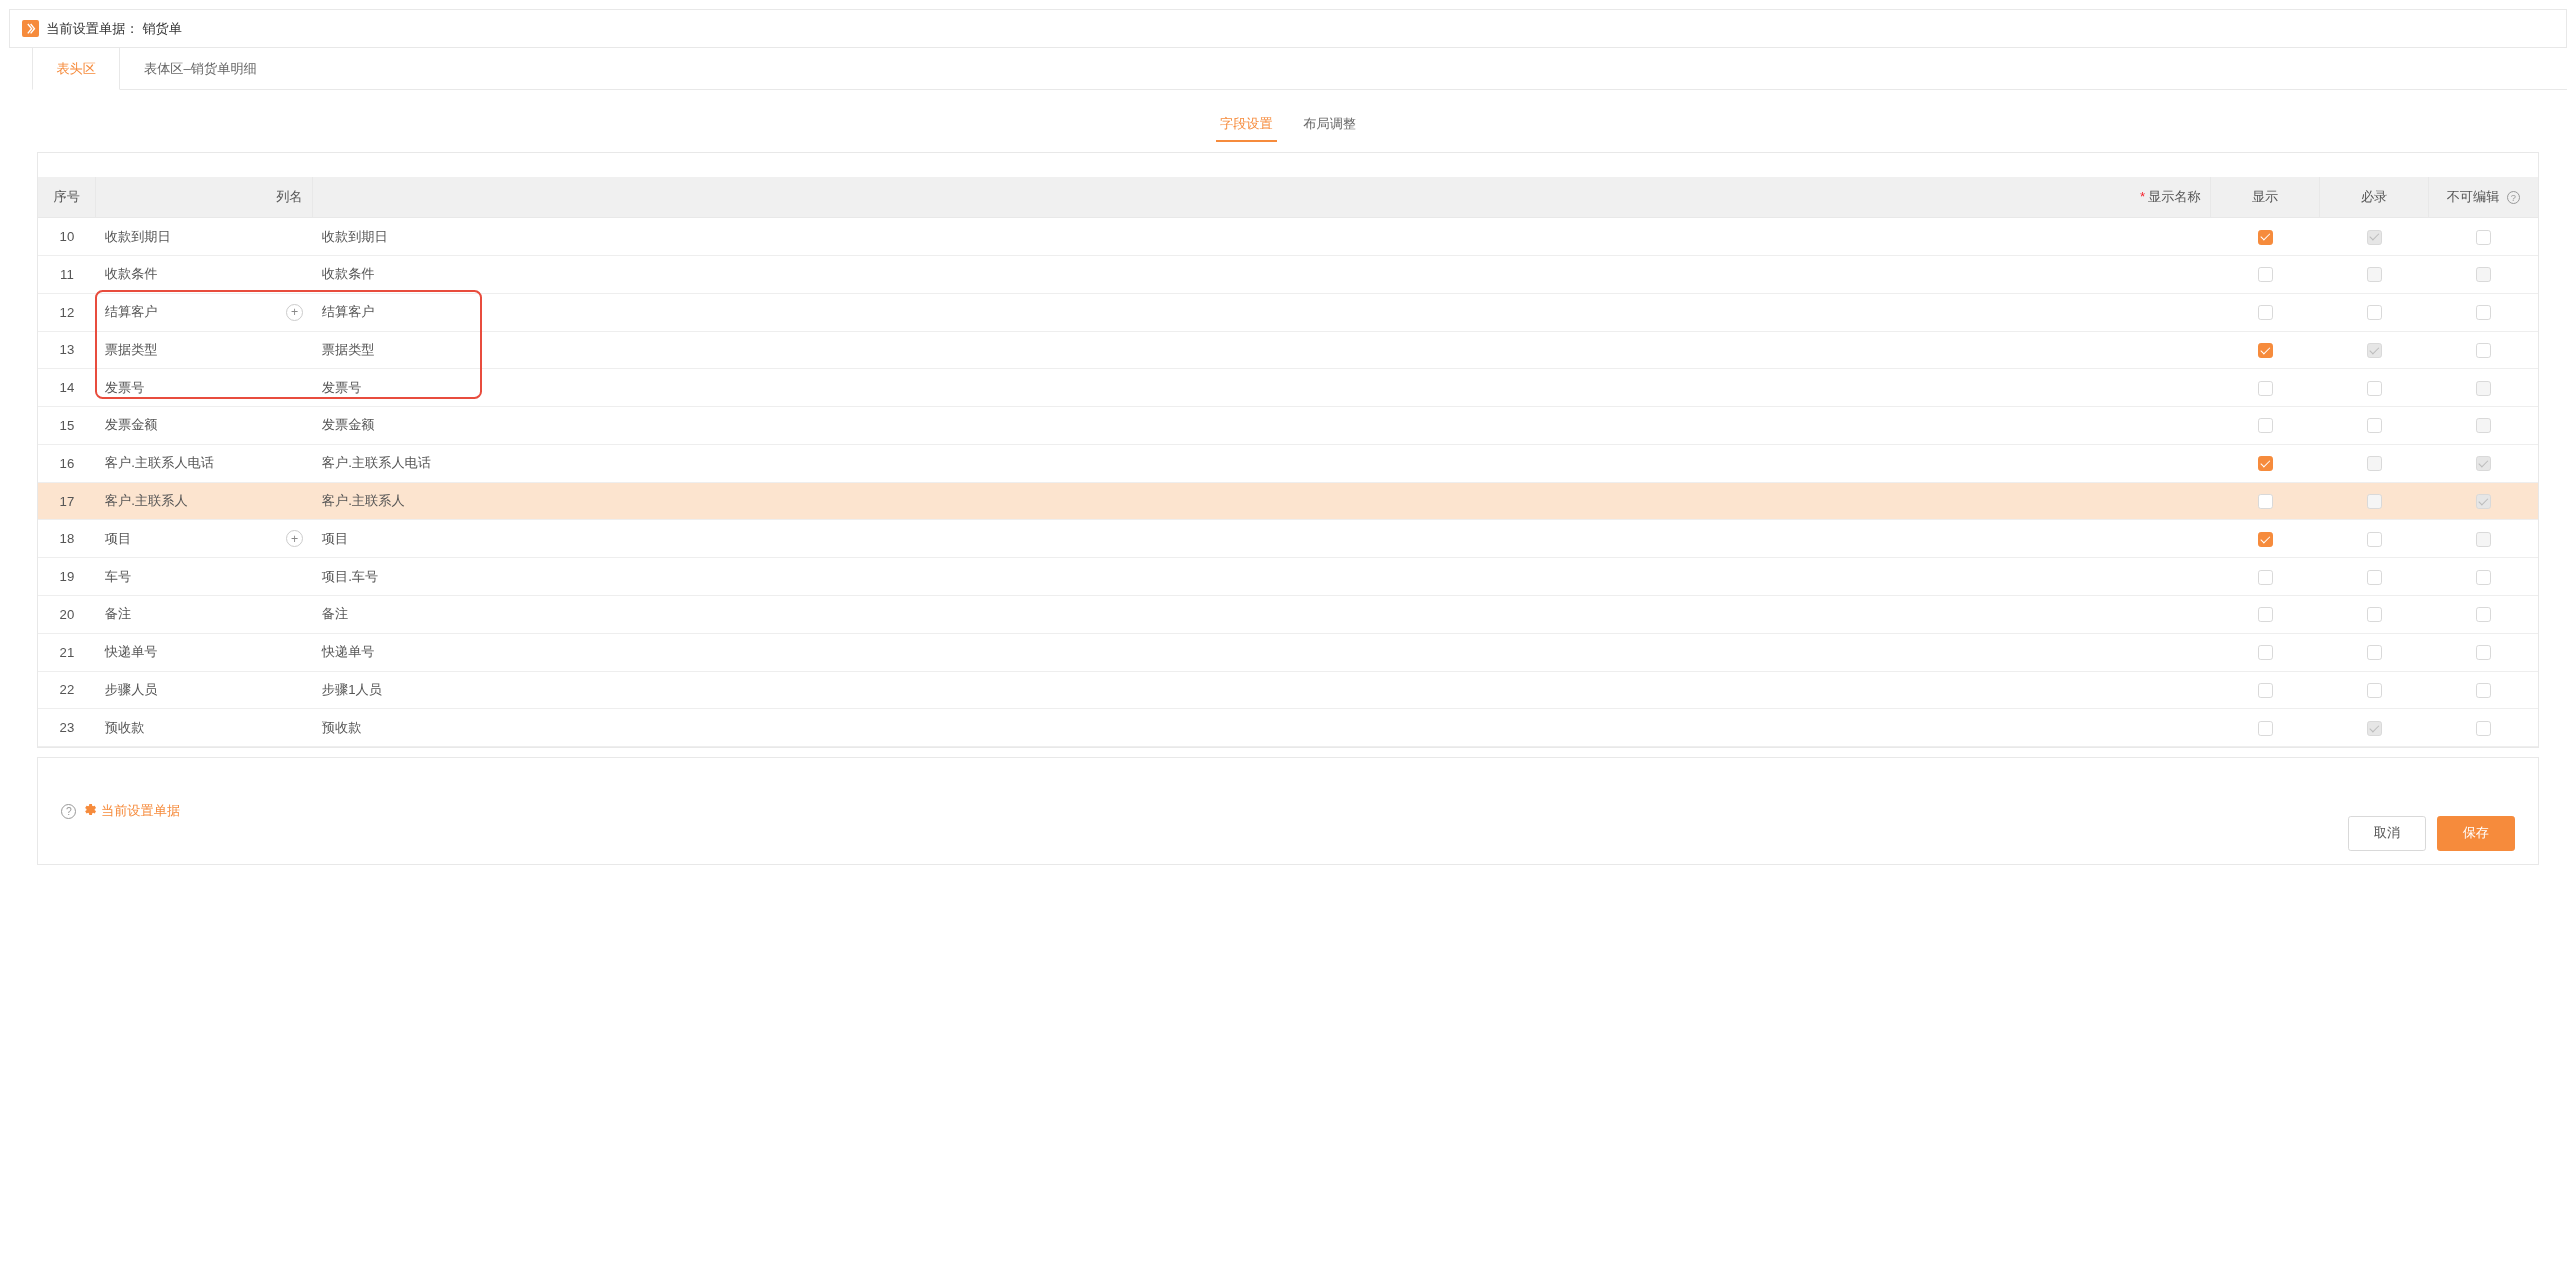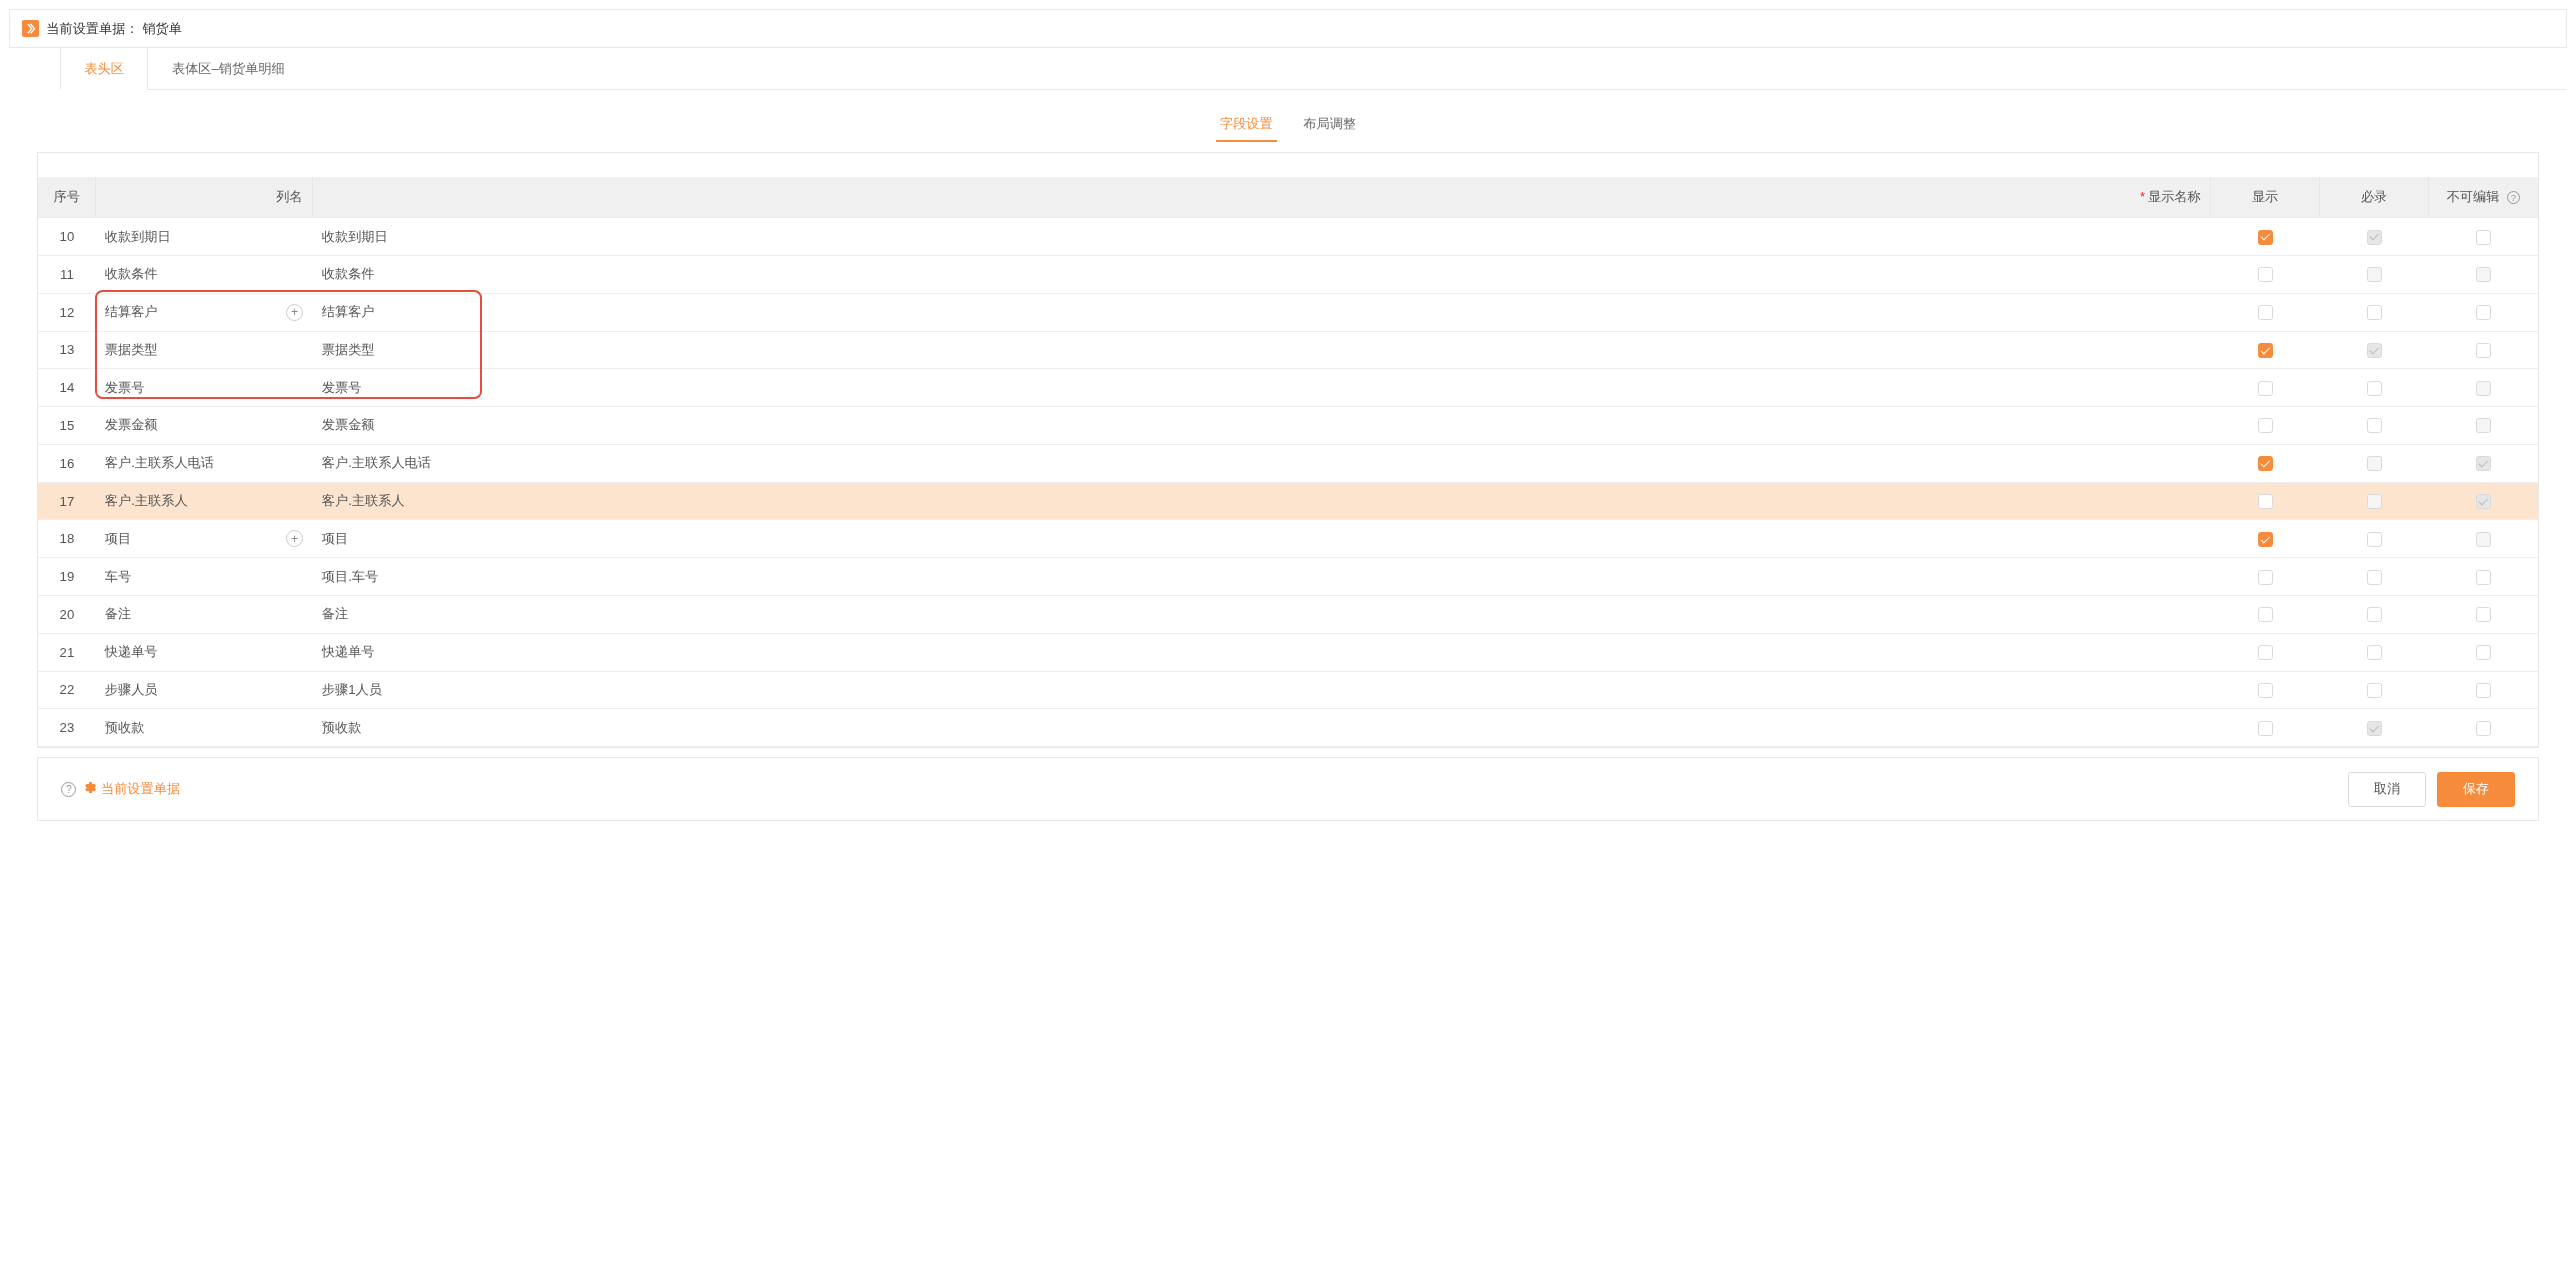--- a/index.html
+++ b/index.html
@@ -37,21 +37,21 @@
     .collapse-btn svg {
       fill: white;
     }
     .header-text {
       color: #333;
       font-size: 13.2px;
     }
     .tabs-row {
       display: flex;
       border-bottom: 0.9px solid #e8e8e8;
-      margin-left: 51px;
+      margin-left: 23px;
       margin-top: -0.9px;
     }
     .tab {
       padding: 11.3px 23px;
       cursor: pointer;
       color: #666;
       border: 0.9px solid transparent;
       border-bottom: none;
       margin-bottom: -0.9px;
     }
@@ -224,20 +224,21 @@
       display: flex;
       align-items: center;
       gap: 3.8px;
     }
     .gear-icon svg {
       fill: #f68b3c;
     }
     .footer-right {
       display: flex;
       gap: 11.3px;
+      margin-top: 44px;
     }
     .btn {
       padding: 7.6px 24.6px;
       border-radius: 2.8px;
       cursor: pointer;
       font-size: 13.2px;
       border: 0.9px solid #d9d9d9;
       background: #fff;
       color: #555;
     }

